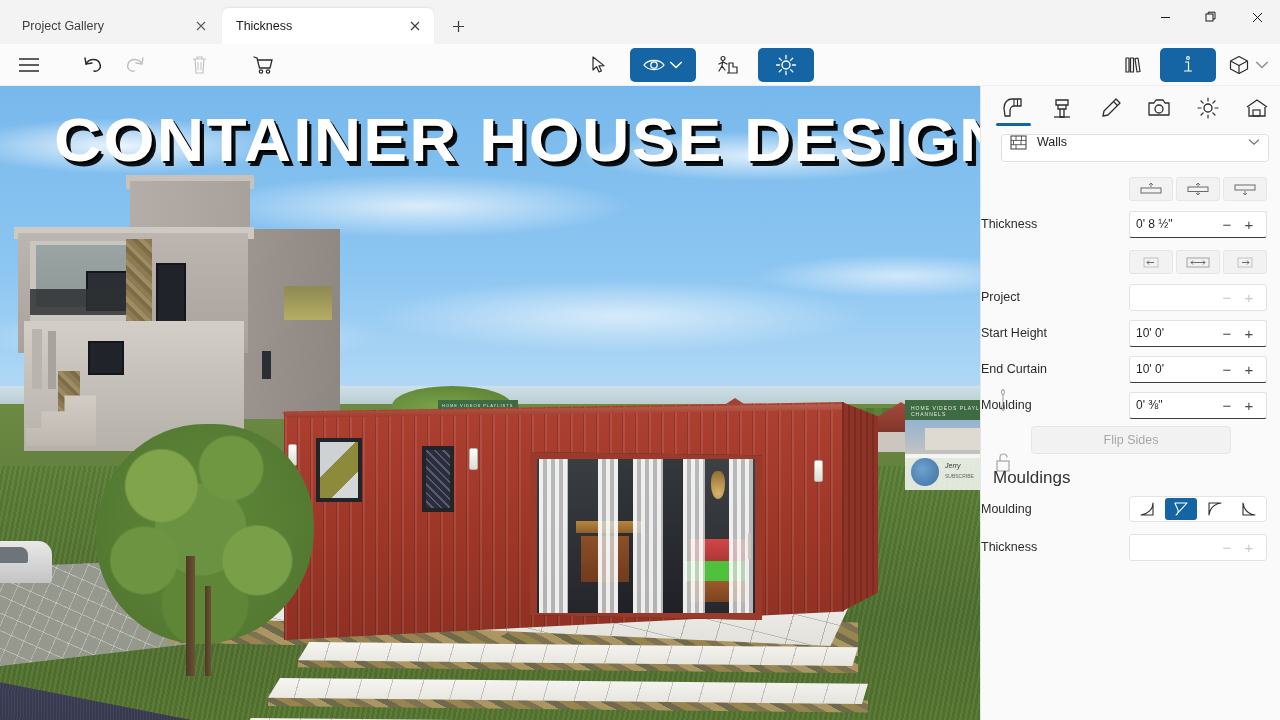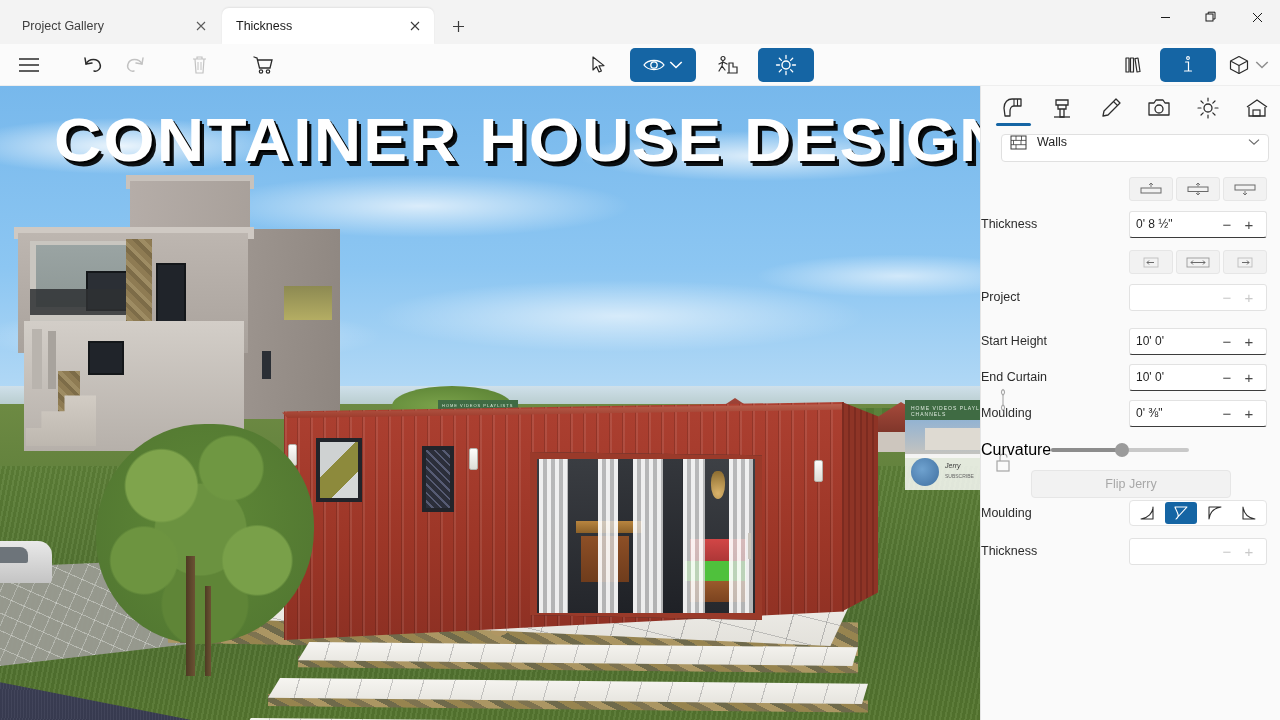--- a/index.html
+++ b/index.html
@@ -716,21 +716,21 @@
       <div class="row">
         <div class="rlabel">Project</div>
         <div class="ctrl">
           <span class="val"></span>
           <span class="stepper dim">−</span>
           <span class="stepper dim">+</span>
         </div>
       </div>
 
 
-      <div class="row" style="margin-top:14px">
+      <div class="row" style="margin-top:6px">
         <div class="rlabel">Start Height</div>
         <div class="ctrl underline">
           <span class="val">10' 0'</span>
           <span class="stepper">−</span>
           <span class="stepper">+</span>
         </div>
       </div>
 
       <div class="row" style="margin-top:6px">
         <div class="rlabel">End Curtain</div>
@@ -743,30 +743,24 @@
 
       <div class="row" style="margin-top:6px">
         <div class="rlabel">Moulding</div>
         <div class="ctrl underline">
           <span class="val">0' ⅜"</span>
           <span class="stepper">−</span>
           <span class="stepper">+</span>
         </div>
       </div>
 
-      <div class="slider-row" style="margin-top:8px">
-        <div class="rlabel">Curvature</div>
-        <div class="slider-track">
-          <div class="fill"></div>
-          <div class="slider-knob"></div>
-        </div>
-      </div>
-
-      <div class="bigbtn">Flip Jerry</div>
-
+
+      <div class="bigbtn">Flip Sides</div>
+
+      <div class="section-title">Mouldings</div>
 
       <div class="row">
         <div class="rlabel">Moulding</div>
         <div class="mould-group">
           <div class="mbtn">
             <svg width="18" height="18" viewBox="0 0 18 18">
                 <path d="M3 15 H15 L15 3 C15 9 10 14 3 15 Z" stroke="currentColor" stroke-width="1.1" fill="none" stroke-linejoin="round"></path>
               </svg>
           </div>
           <div class="mbtn sel">

